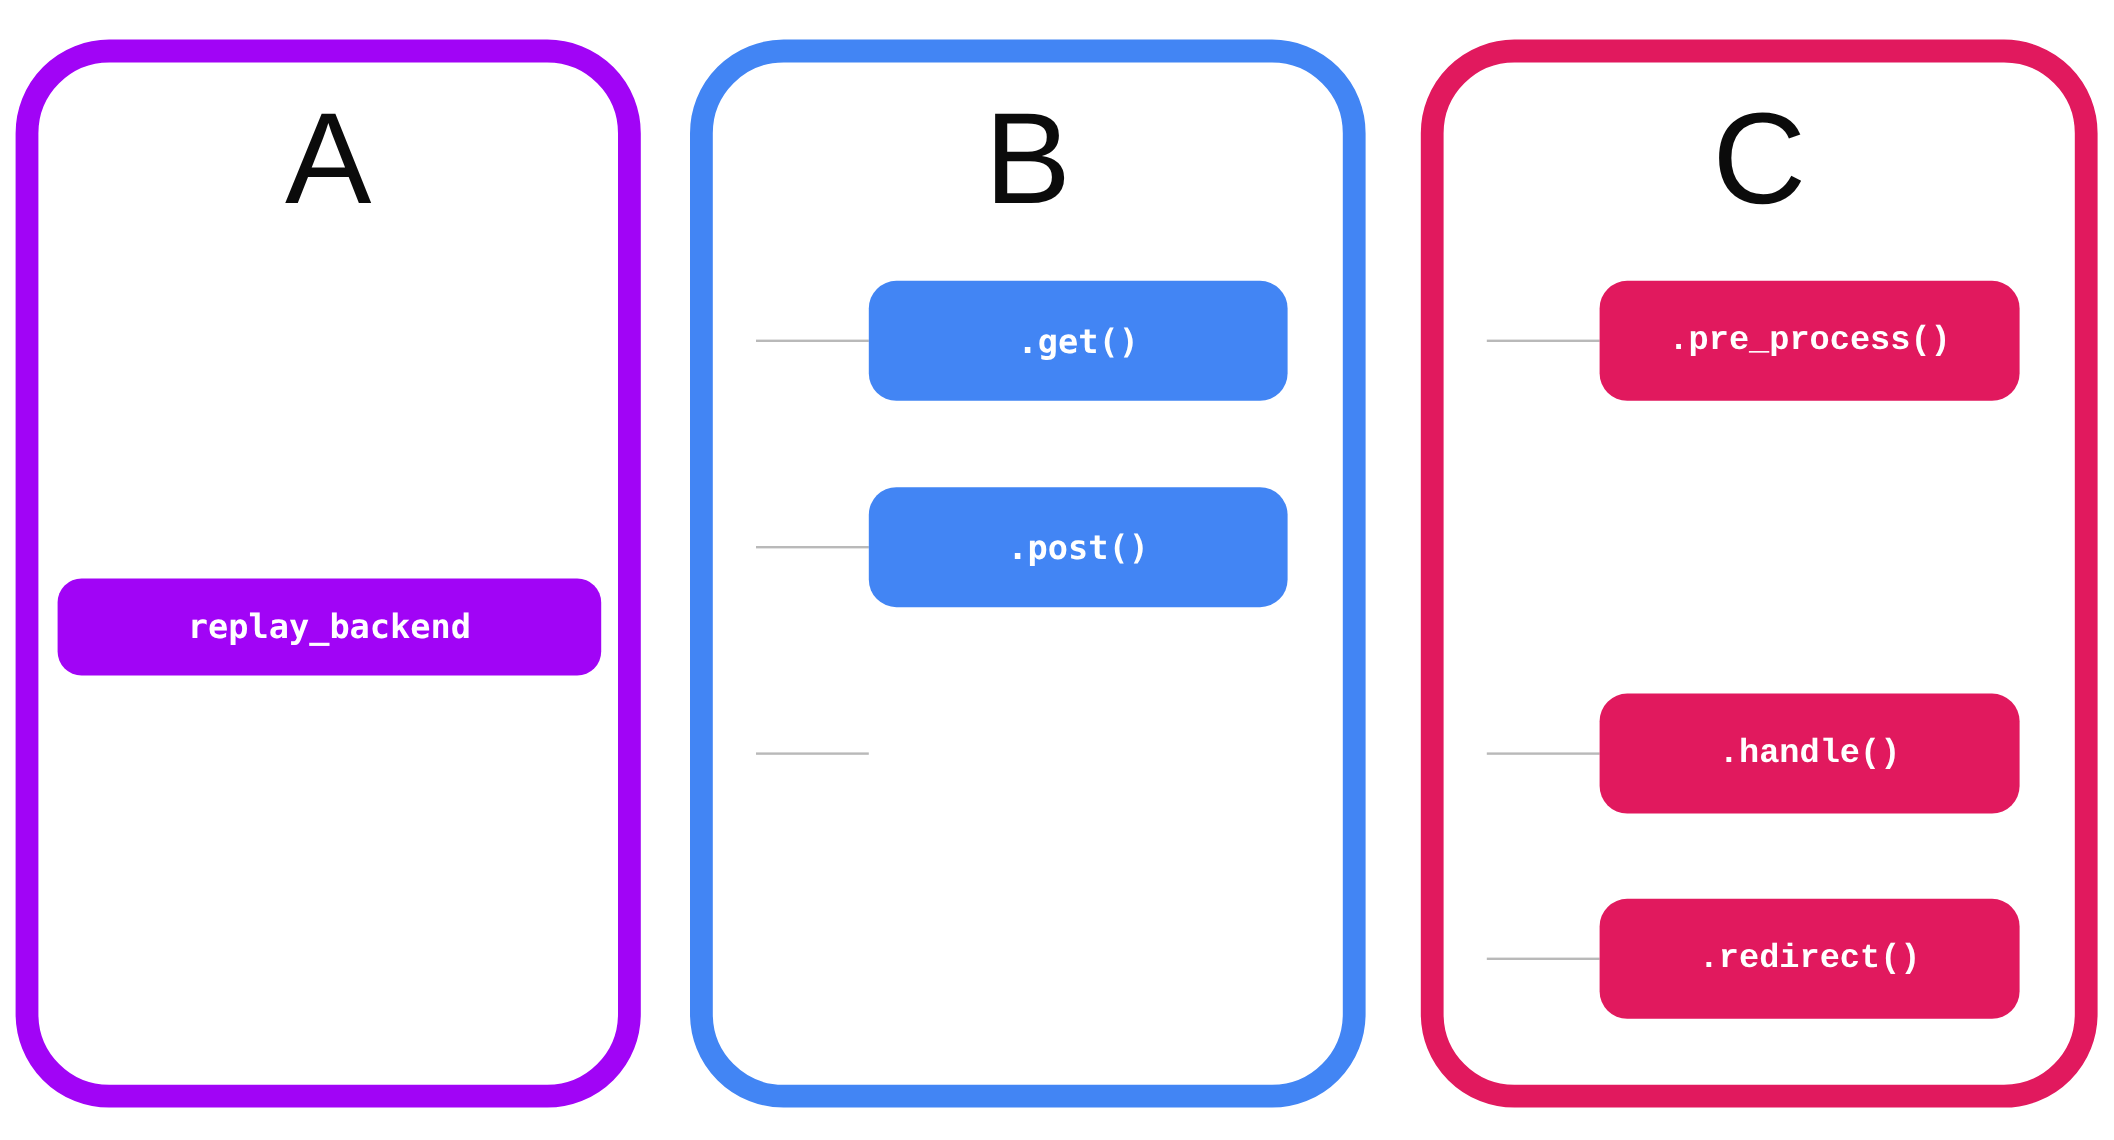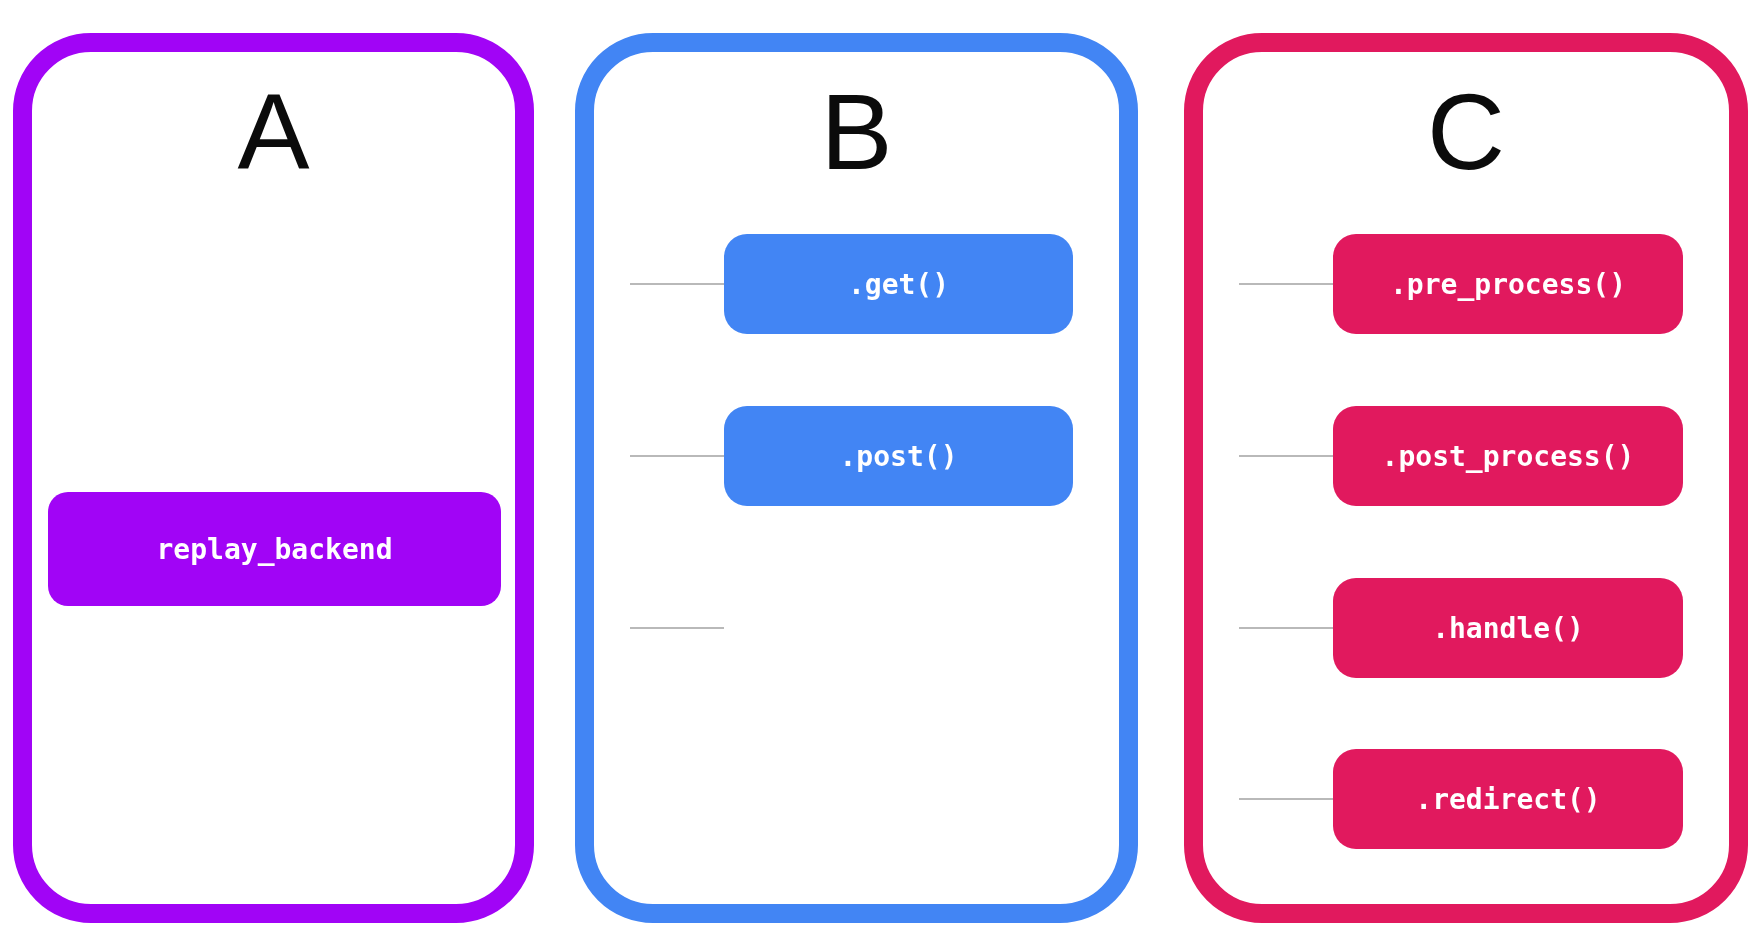--- a/index.html
+++ b/index.html
@@ -68,28 +68,27 @@
     align-items: center;
     justify-content: center;
     font-family: "DejaVu Sans Mono", "Liberation Mono", monospace;
     font-weight: bold;
     font-size: 28px;
     color: #ffffff;
     white-space: nowrap;
   }
   .pill-purple  { background: var(--purple); }
   .pill-blue    { background: var(--blue); }
-  .pill-crimson { background: var(--crimson); }
+  .pill-crimson { background: var(--crimson); font-family: Liberation Mono, monospace; }
 
   .row-a {
     top: 430px;
     left: 16px;
     right: 14px;
-    height: 114px;
-    margin-top: 10px;
+    height: 81px;
   }
   .row-a .pill { border-radius: 20px; }
 </style>
 </head>
 <body>
 
 <div class="canvas">
 
   <section class="panel panel-a">
     <div class="panel-label">A</div>
@@ -112,24 +111,20 @@
       <div class="connector"></div>
     </div>
   </section>
 
   <section class="panel panel-c">
     <div class="panel-label">C</div>
     <div class="row row-c r1">
       <div class="connector"></div>
       <div class="pill pill-crimson">.pre_process()</div>
     </div>
-    <div class="row row-c r2">
-      <div class="connector"></div>
-      <div class="pill pill-crimson">.post_process()</div>
-    </div>
     <div class="row row-c r3">
       <div class="connector"></div>
       <div class="pill pill-crimson">.handle()</div>
     </div>
     <div class="row row-c r4">
       <div class="connector"></div>
       <div class="pill pill-crimson">.redirect()</div>
     </div>
   </section>
 

